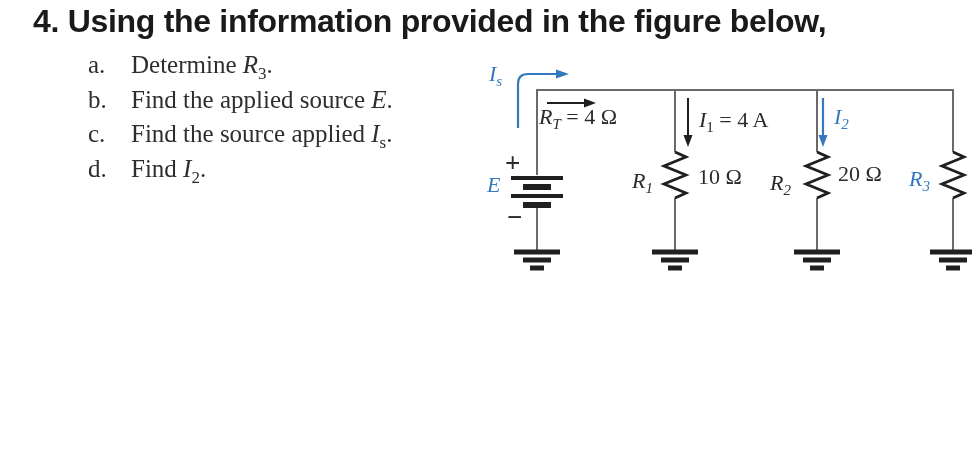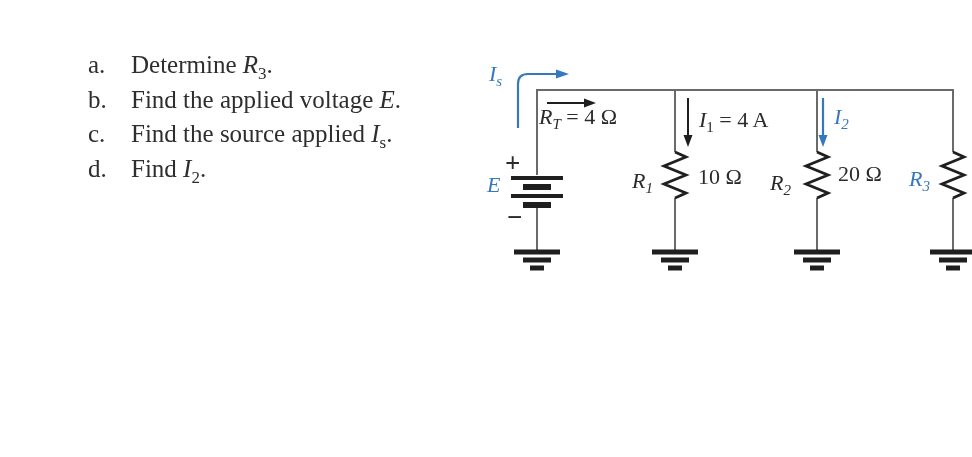--- a/index.html
+++ b/index.html
@@ -39,27 +39,28 @@
   .cnorm { font-style:normal; }
   .csub  { font-size:15px; }
   .blue  { fill:#3578bd; }
   .sign  { font-size:27px; font-weight:bold; }
 </style>
 </head>
 <body>
 
 <div class="page">
 
+  <h1 class="title">4. Using the information provided in the figure below,</h1>
 
   <ol class="questions">
     <li>
       <span class="q-letter">a.</span><span>Determine </span><span class="q-var">R</span><sub class="q-sub">3</sub><span>.</span>
     </li>
     <li>
-      <span class="q-letter">b.</span><span>Find the applied voltage </span><span class="q-var">E</span><sub class="q-sub"></sub><span>.</span>
+      <span class="q-letter">b.</span><span>Find the applied source </span><span class="q-var">E</span><sub class="q-sub"></sub><span>.</span>
     </li>
     <li>
       <span class="q-letter">c.</span><span>Find the source applied </span><span class="q-var">I</span><sub class="q-sub">s</sub><span>.</span>
     </li>
     <li>
       <span class="q-letter">d.</span><span>Find </span><span class="q-var">I</span><sub class="q-sub">2</sub><span>.</span>
     </li>
   </ol>
 
   <svg class="circuit-svg" viewBox="0 0 972 457" aria-hidden="true">

